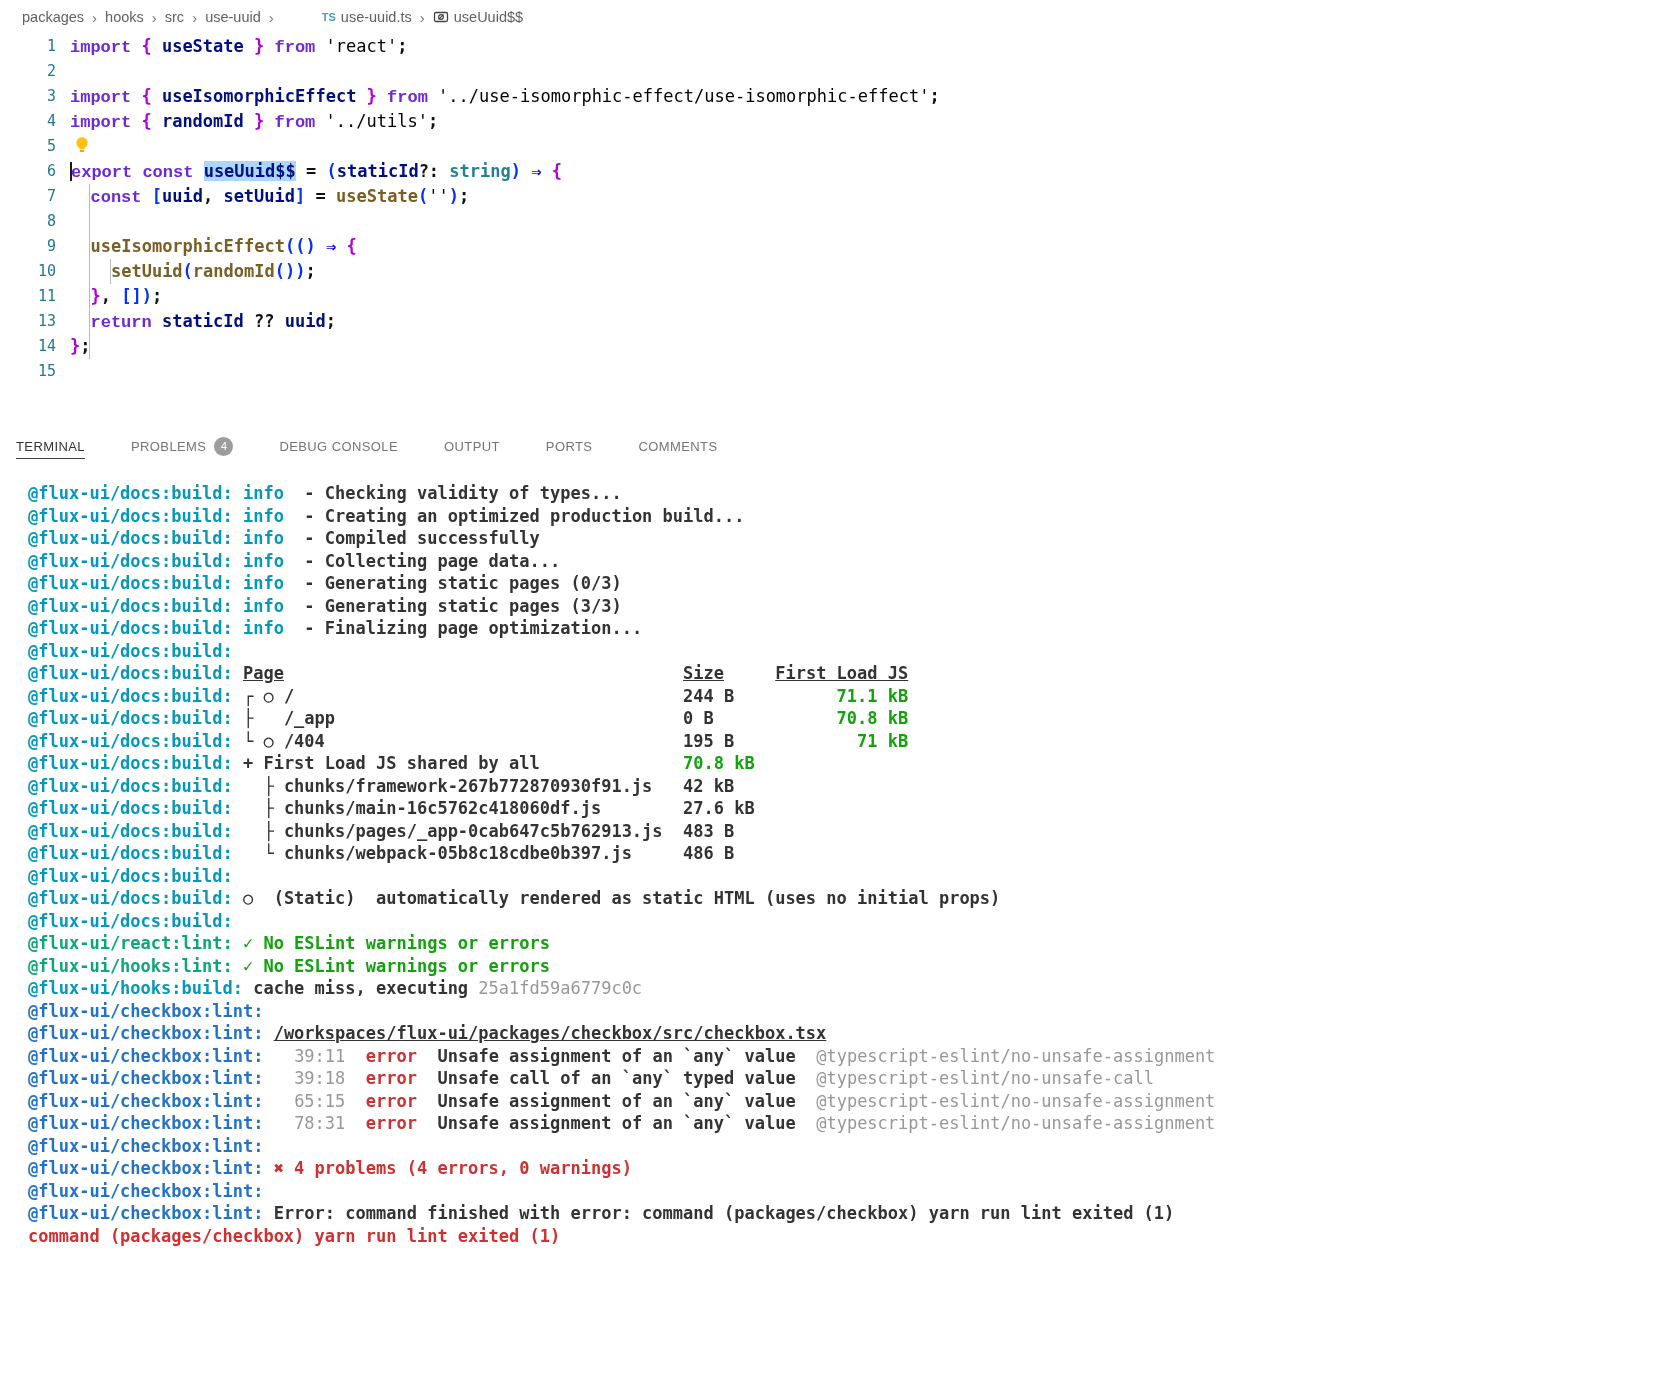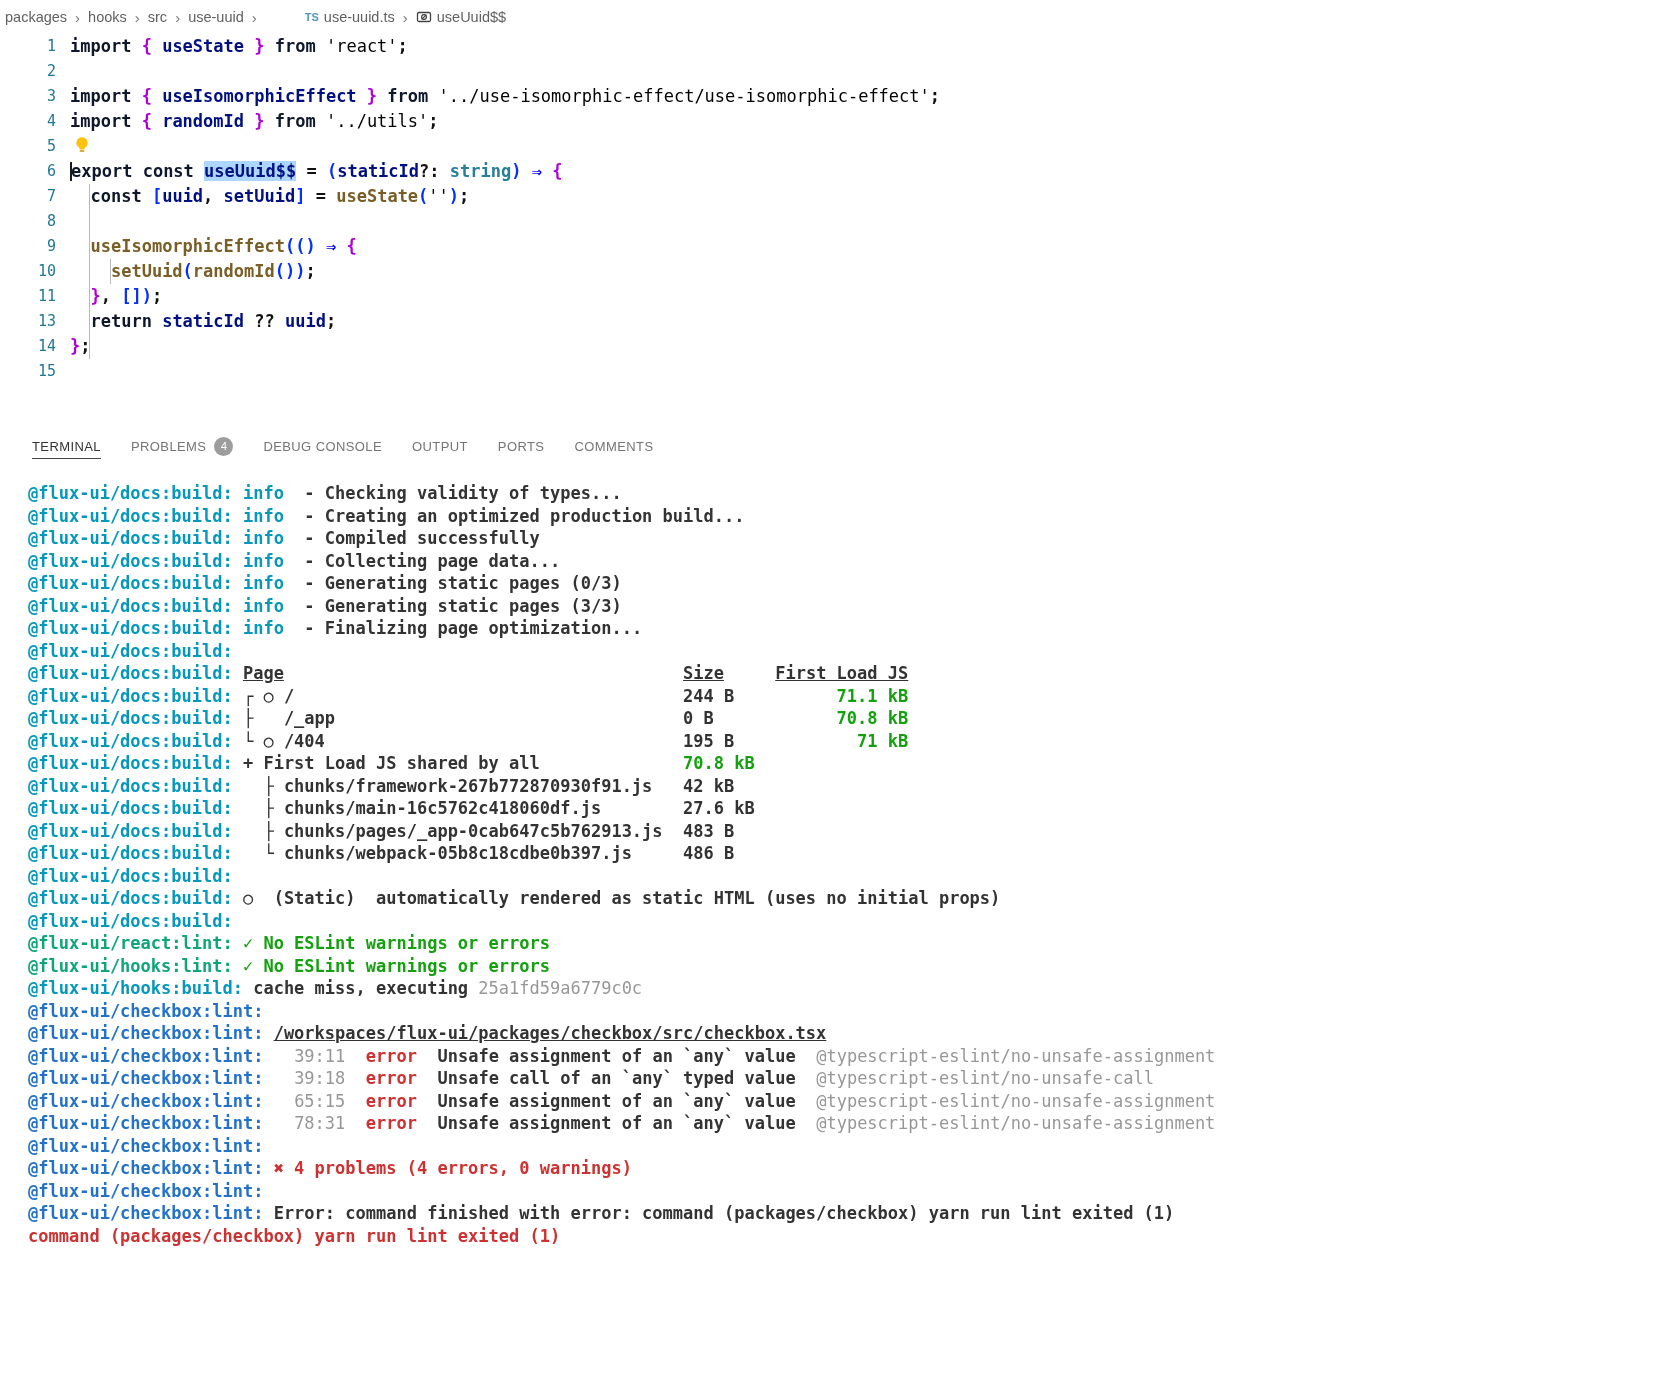--- a/index.html
+++ b/index.html
@@ -4,62 +4,62 @@
 <style>
   * { margin:0; padding:0; box-sizing:border-box; }
   html,body { background:#ffffff; }
   body {
     width:1677px; height:1380px; position:relative; overflow:hidden;
     font-family:"DejaVu Sans Mono","Liberation Mono",monospace;
   }
 
   
   .breadcrumb {
-    display:flex; align-items:center; height:34px; padding-left:5px;
+    display:flex; align-items:center; height:34px; padding-left:22px;
     font-family:"Liberation Sans","DejaVu Sans",sans-serif;
     font-size:14.5px; color:#616161; white-space:nowrap;
   }
   .crumb { display:inline-flex; align-items:center; cursor:pointer; }
   .sep { margin:0 8px; color:#767676; font-size:15px; }
   .ts-icon {
     color:#519aba; font-weight:bold; font-size:11px; margin-right:5px;
     font-family:"Liberation Sans","DejaVu Sans",sans-serif; letter-spacing:0;margin-left:40px;
   }
   .sym-icon { margin-right:5px; display:inline-block; }
 
   
   .editor { position:relative; }
   .code-line { display:flex; height:25px; line-height:25px; }
   .gutter {
     flex:0 0 56px; text-align:right; color:#237893; font-size:15px;
     user-select:none;
   }
   .code-text { white-space:pre; padding-left:14px; font-size:17px; font-weight:600; color:#111; }
-  .k  { color:#0f172a; }
+  .k  { color:#6d28d9;font-family:Liberation Mono, monospace; }
   .v  { color:#001080; }
   .f  { color:#795e26; }
   .t  { color:#267f99; }
   .s  { color:#000000; font-weight:400; }
   .p  { color:#111111; }
   .pb { color:#af00db; }
   .br { color:#0431fa; }
   .ar { color:#0000ff; }
   .op { color:#111111; }
   .hl { background:#add6ff; }
   .cursor {
     display:inline-block; width:2px; height:19px; background:#1a1a1a;
     margin-right:-1px; vertical-align:middle; position:relative; top:-1px;
   }
   .guide { position:absolute; width:1px; background:#b9b9b9; }
   .bulb { position:absolute; left:73px; top:102px; width:18px; height:18px; cursor:pointer; }
 
   
   .panel { margin-top:44px; }
   .panel-tabs {
-    display:flex; align-items:center; gap:30px; height:36px; padding-left:32px;
+    display:flex; align-items:center; gap:46px; height:36px; padding-left:16px;
     font-family:"Liberation Sans","DejaVu Sans",sans-serif;
     font-size:13px; letter-spacing:.4px; color:#757575;
   }
   .tab { display:inline-flex; align-items:center; gap:8px; cursor:pointer; }
   .tab.active { color:#333333; }
   .tab.active .tab-label { border-bottom:1.5px solid #424242; padding-bottom:4px; margin-bottom:-5.5px; }
   .badge {
     display:inline-flex; align-items:center; justify-content:center;
     width:19px; height:19px; border-radius:50%;
     background:#9d9d9d; color:#ffffff; font-size:11.5px; letter-spacing:0;

